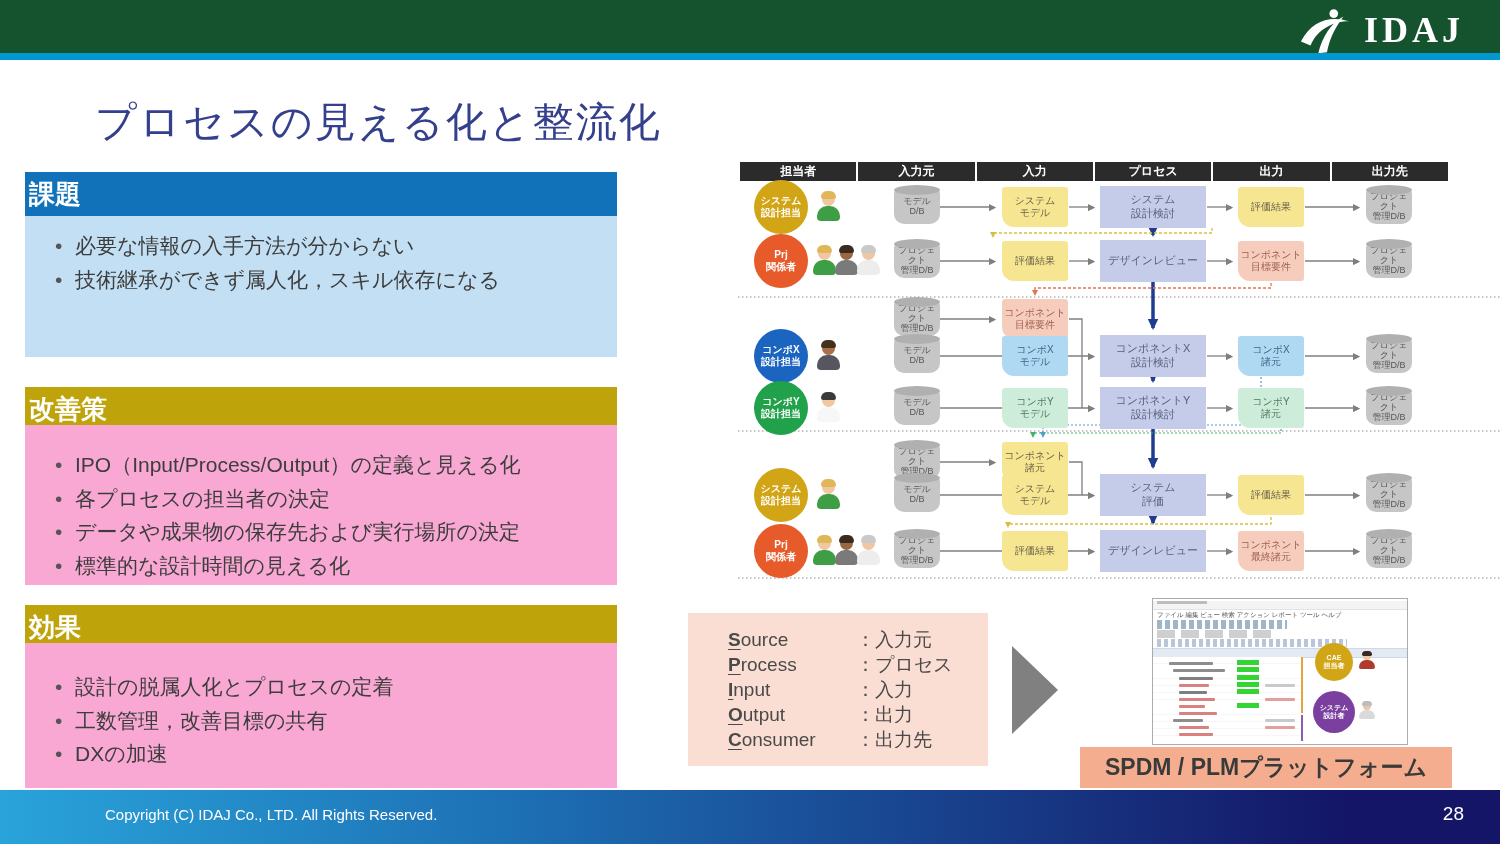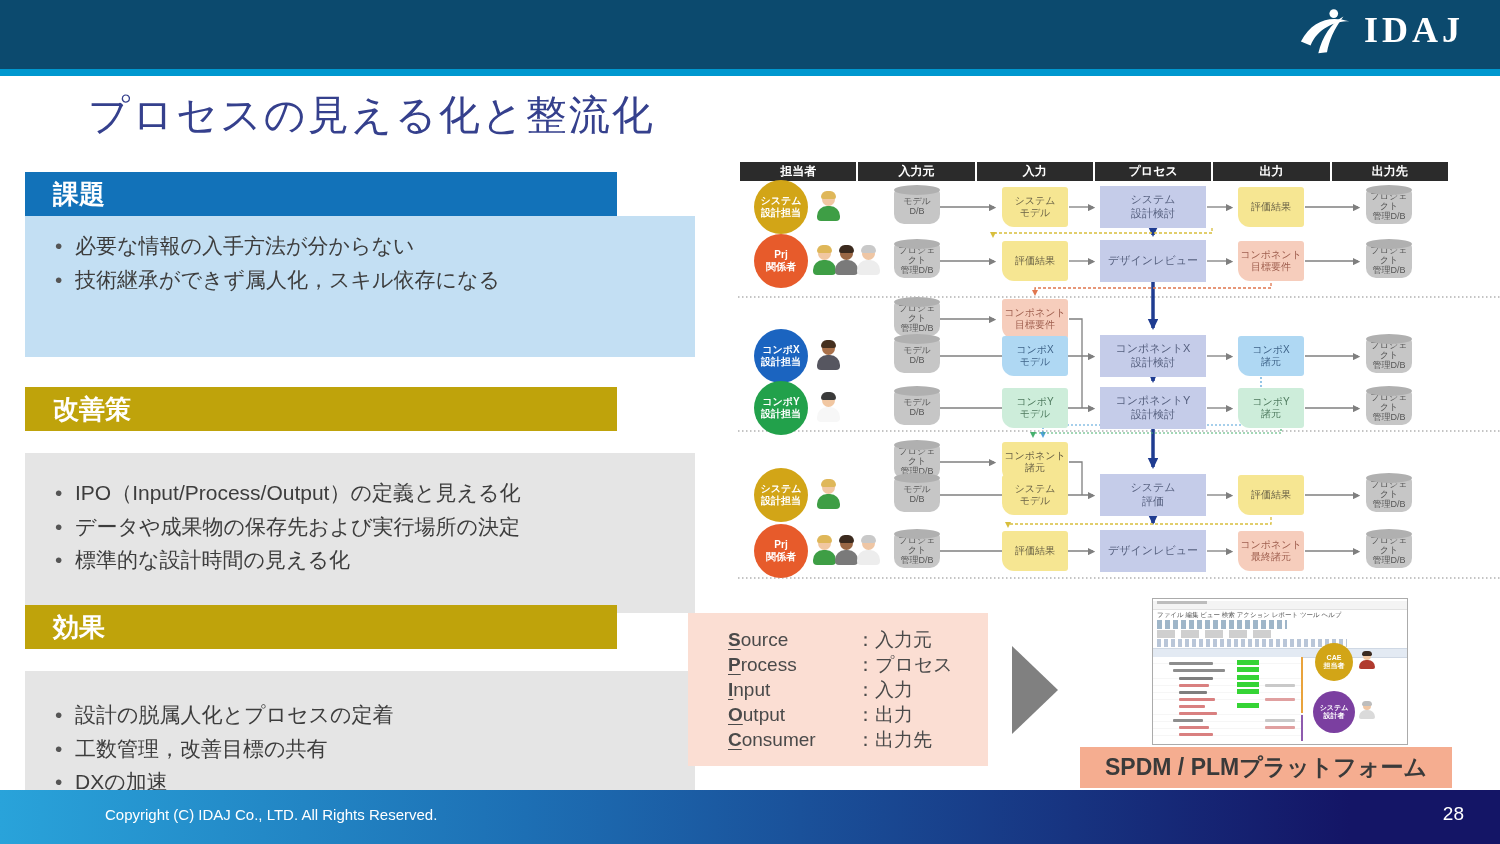--- a/index.html
+++ b/index.html
@@ -1,33 +1,33 @@
 <!DOCTYPE html>
 <html><head>
 <meta charset="utf-8">
 <style>
   html,body{margin:0;padding:0;background:#888;}
   .slide{position:relative;width:1500px;height:844px;background:#fff;overflow:hidden;
          font-family:"Liberation Sans",sans-serif;margin:0 auto;}
 
   
-  .topbar{position:absolute;left:0;top:0;width:1500px;height:76px;background:#0c4a6e;}
+  .topbar{position:absolute;left:0;top:0;width:1500px;height:60px;background:#14532d;}
   .topbar::after{content:"";position:absolute;left:0;bottom:0;width:100%;height:7px;background:#0098CF;}
   .logo{position:absolute;right:36px;top:6px;display:flex;align-items:center;gap:8px;}
   .logo-text{color:#fff;font-family:"Liberation Serif",serif;font-size:36px;letter-spacing:4px;font-weight:bold;}
 
   
-  .title{position:absolute;left:88px;top:88px;margin:0;font-size:41px;font-weight:500;color:#35408D;letter-spacing:2px;}
+  .title{position:absolute;left:88px;top:88px;margin:7px;font-size:41px;font-weight:500;color:#35408D;letter-spacing:2px;}
 
   
   .boxhdr{position:absolute;left:25px;width:592px;height:44px;color:#fff;font-size:26px;font-weight:bold;
-          display:flex;align-items:center;padding-left:28px;box-sizing:border-box;}
-  .boxbody{position:absolute;left:25px;width:670px;box-sizing:border-box;padding:14px 10px 0 24px;}
+          display:flex;align-items:center;padding-left:4px;box-sizing:border-box;}
+  .boxbody{position:absolute;left:25px;width:592px;box-sizing:border-box;padding:14px 10px 0 24px;}
   .hdr-blue{background:#1272B9;} .body-blue{background:#C3DFF3;}
-  .hdr-gold{background:#BFA30B;margin-top:6px;} .body-cream{background:#e5e5e5;margin-top:28px;}
+  .hdr-gold{background:#BFA30B;margin-top:6px;} .body-cream{background:#f9a8d4;}
   .boxbody ul{margin:0;padding:0;list-style:none;}
   .boxbody li{position:relative;font-size:21px;line-height:1.5;color:#3d3d3d;padding-left:26px;margin-bottom:2px;}
   .boxbody li::before{content:"•";position:absolute;left:6px;color:#555;}
 
   
   .diagram{position:absolute;left:738px;top:162px;width:800px;height:420px;}
   .dg-header{position:absolute;left:2px;top:0;width:708px;display:flex;gap:2px;}
   .dg-header div{flex:1;background:#2B2B2B;color:#fff;font-size:12px;font-weight:bold;text-align:center;
                  height:19px;line-height:19px;}
   .edges{position:absolute;left:0;top:0;}
@@ -133,20 +133,21 @@
     <ul>
       <li>必要な情報の入手方法が分からない</li>
       <li>技術継承ができず属人化，スキル依存になる</li>
     </ul>
   </div>
 
   <div class="boxhdr hdr-gold" style="top:381px">改善策</div>
   <div class="boxbody body-cream" style="top:425px;height:160px;padding-top:24px">
     <ul>
       <li>IPO（Input/Process/Output）の定義と見える化</li>
+      <li>各プロセスの担当者の決定</li>
       <li>データや成果物の保存先および実行場所の決定</li>
       <li>標準的な設計時間の見える化</li>
     </ul>
   </div>
 
   <div class="boxhdr hdr-gold" style="top:599px">効果</div>
   <div class="boxbody body-cream" style="top:643px;height:145px;padding-top:28px">
     <ul>
       <li>設計の脱属人化とプロセスの定着</li>
       <li>工数管理，改善目標の共有</li>

